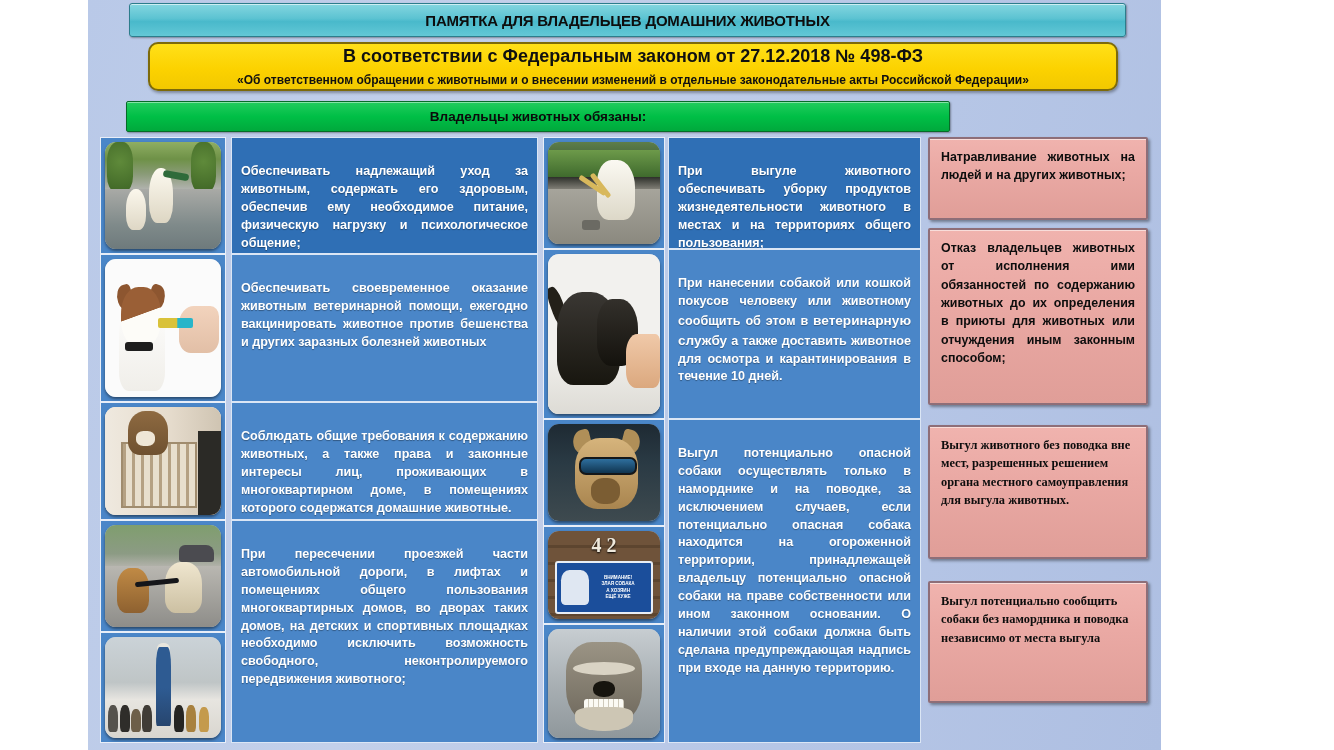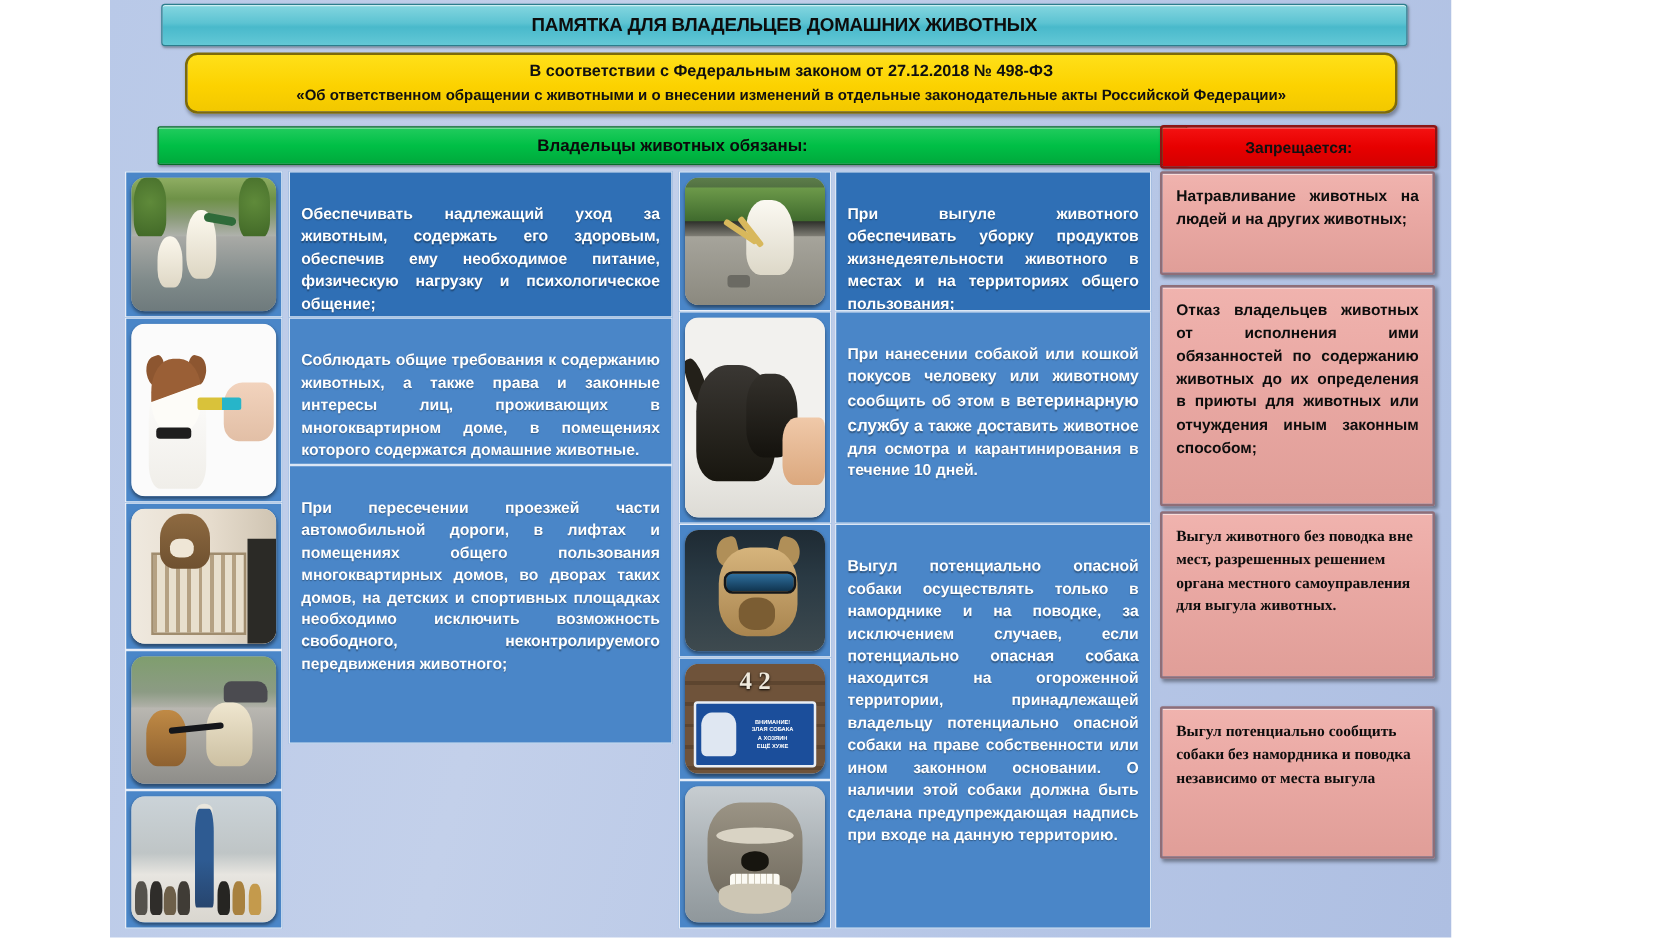--- a/index.html
+++ b/index.html
@@ -26,21 +26,21 @@
 
   
   .law-banner{
     position:absolute;left:60px;top:42px;width:970px;height:49px;
     background:linear-gradient(180deg,#ffe019 0%,#fcd200 55%,#f2c800 100%);
     border:2px solid #7d6a0a;border-radius:10px;
     box-shadow:1px 2px 3px rgba(0,0,0,.33);
     display:flex;flex-direction:column;align-items:center;justify-content:center;
     padding:0 6px;box-sizing:border-box;
   }
-  .law-line{font-size:13px;font-weight:bold;color:#101010;white-space:nowrap;line-height:1.55;}
+  .law-line{font-size:18px;font-weight:bold;color:#101010;white-space:nowrap;line-height:1.55;}
   .law-line.l2{font-size:12px;}
 
   
   .hdr-green{
     position:absolute;left:10px;top:101px;width:822px;height:29px;
     background:linear-gradient(180deg,#22cc5e 0%,#00bf46 50%,#00a93c 100%);
     border:1px solid #066b27;border-radius:2px;
     box-shadow:1px 1px 2px rgba(0,0,0,.35), inset 0 1px 0 rgba(255,255,255,.45);
     display:flex;align-items:center;justify-content:center;margin-left:28px;
   }
@@ -197,23 +197,20 @@
   </div>
 
   <div class="law-banner">
     <div class="law-line">В соответствии с Федеральным законом от 27.12.2018  № 498-ФЗ</div>
     <div class="law-line l2">«Об ответственном обращении с животными и о внесении изменений в отдельные законодательные акты Российской Федерации»</div>
   </div>
 
   <div class="hdr-green">
     <span>Владельцы животных обязаны:</span>
   </div>
-  <div class="hdr-red">
-    <span>Запрещается:</span>
-  </div>
 
   <div class="col-a">
     <div class="photo-cell" style="height:117px">
       <div class="photo">
         <div class="ph p1">
             <div class="tree" style="left:2%"></div>
             <div class="tree" style="left:74%"></div>
             <div class="road"></div>
             <div class="d1"></div>
             <div class="d2"></div>
@@ -270,20 +267,21 @@
               <i></i>
               <i></i>
             </div>
           </div>
       </div>
     </div>
   </div>
 
   <div class="col-b">
     <div class="txt-cell dark" style="height:117px">Обеспечивать надлежащий уход за животным, содержать его здоровым, обеспечив ему необходимое питание, физическую нагрузку и психологическое общение;</div>
+    <div class="txt-cell" style="height:148px">Обеспечивать своевременное оказание животным ветеринарной помощи, ежегодно вакцинировать животное против бешенства и других заразных болезней животных</div>
     <div class="txt-cell" style="height:118px">Соблюдать общие требования к содержанию животных, а также права и законные интересы лиц, проживающих в многоквартирном доме, в помещениях которого содержатся домашние животные.</div>
     <div class="txt-cell" style="height:223px">При пересечении проезжей части автомобильной дороги, в лифтах и помещениях общего пользования многоквартирных домов, во дворах таких домов, на детских и спортивных площадках необходимо исключить возможность свободного, неконтролируемого передвижения животного;</div>
   </div>
 
   <div class="col-c">
     <div class="photo-cell" style="height:112px">
       <div class="photo">
         <div class="ph p6">
             <div class="grass"></div>
             <div class="ground"></div>
@@ -346,18 +344,18 @@
   </div>
 
   <div class="col-d">
     <div class="txt-cell dark" style="height:112px">При выгуле животного обеспечивать уборку продуктов жизнедеятельности животного в местах и на территориях общего пользования;</div>
     <div class="txt-cell" style="height:170px"><span>При нанесении собакой или кошкой покусов человеку или животному сообщить об этом в </span><span class="big">ветеринарную службу</span><span> а также доставить животное для осмотра и карантинирования в течение 10 дней.</span></div>
     <div class="txt-cell" style="height:324px">Выгул потенциально опасной собаки осуществлять только в наморднике и на поводке, за исключением случаев, если потенциально опасная собака находится на огороженной территории, принадлежащей владельцу потенциально опасной собаки на праве собственности или ином законном основании. О наличии этой собаки должна быть сделана предупреждающая надпись при входе на данную территорию.</div>
   </div>
 
   <div class="col-e">
     <div class="ban-box" style="height:83px;margin-bottom:8px">Натравливание животных на людей и на других животных;</div>
-    <div class="ban-box" style="height:177px;margin-bottom:4px">Отказ владельцев животных от исполнения ими обязанностей по содержанию животных до их определения в приюты для животных или отчуждения иным законным способом;</div>
+    <div class="ban-box" style="height:177px;margin-bottom:20px">Отказ владельцев животных от исполнения ими обязанностей по содержанию животных до их определения в приюты для животных или отчуждения иным законным способом;</div>
     <div class="ban-box left" style="height:134px;margin-bottom:22px">Выгул животного без поводка вне мест, разрешенных решением органа местного самоуправления для выгула животных.</div>
     <div class="ban-box left" style="height:122px">Выгул потенциально сообщить собаки без намордника и поводка независимо от места выгула</div>
   </div>
 
 </div>
 
 </body></html>

